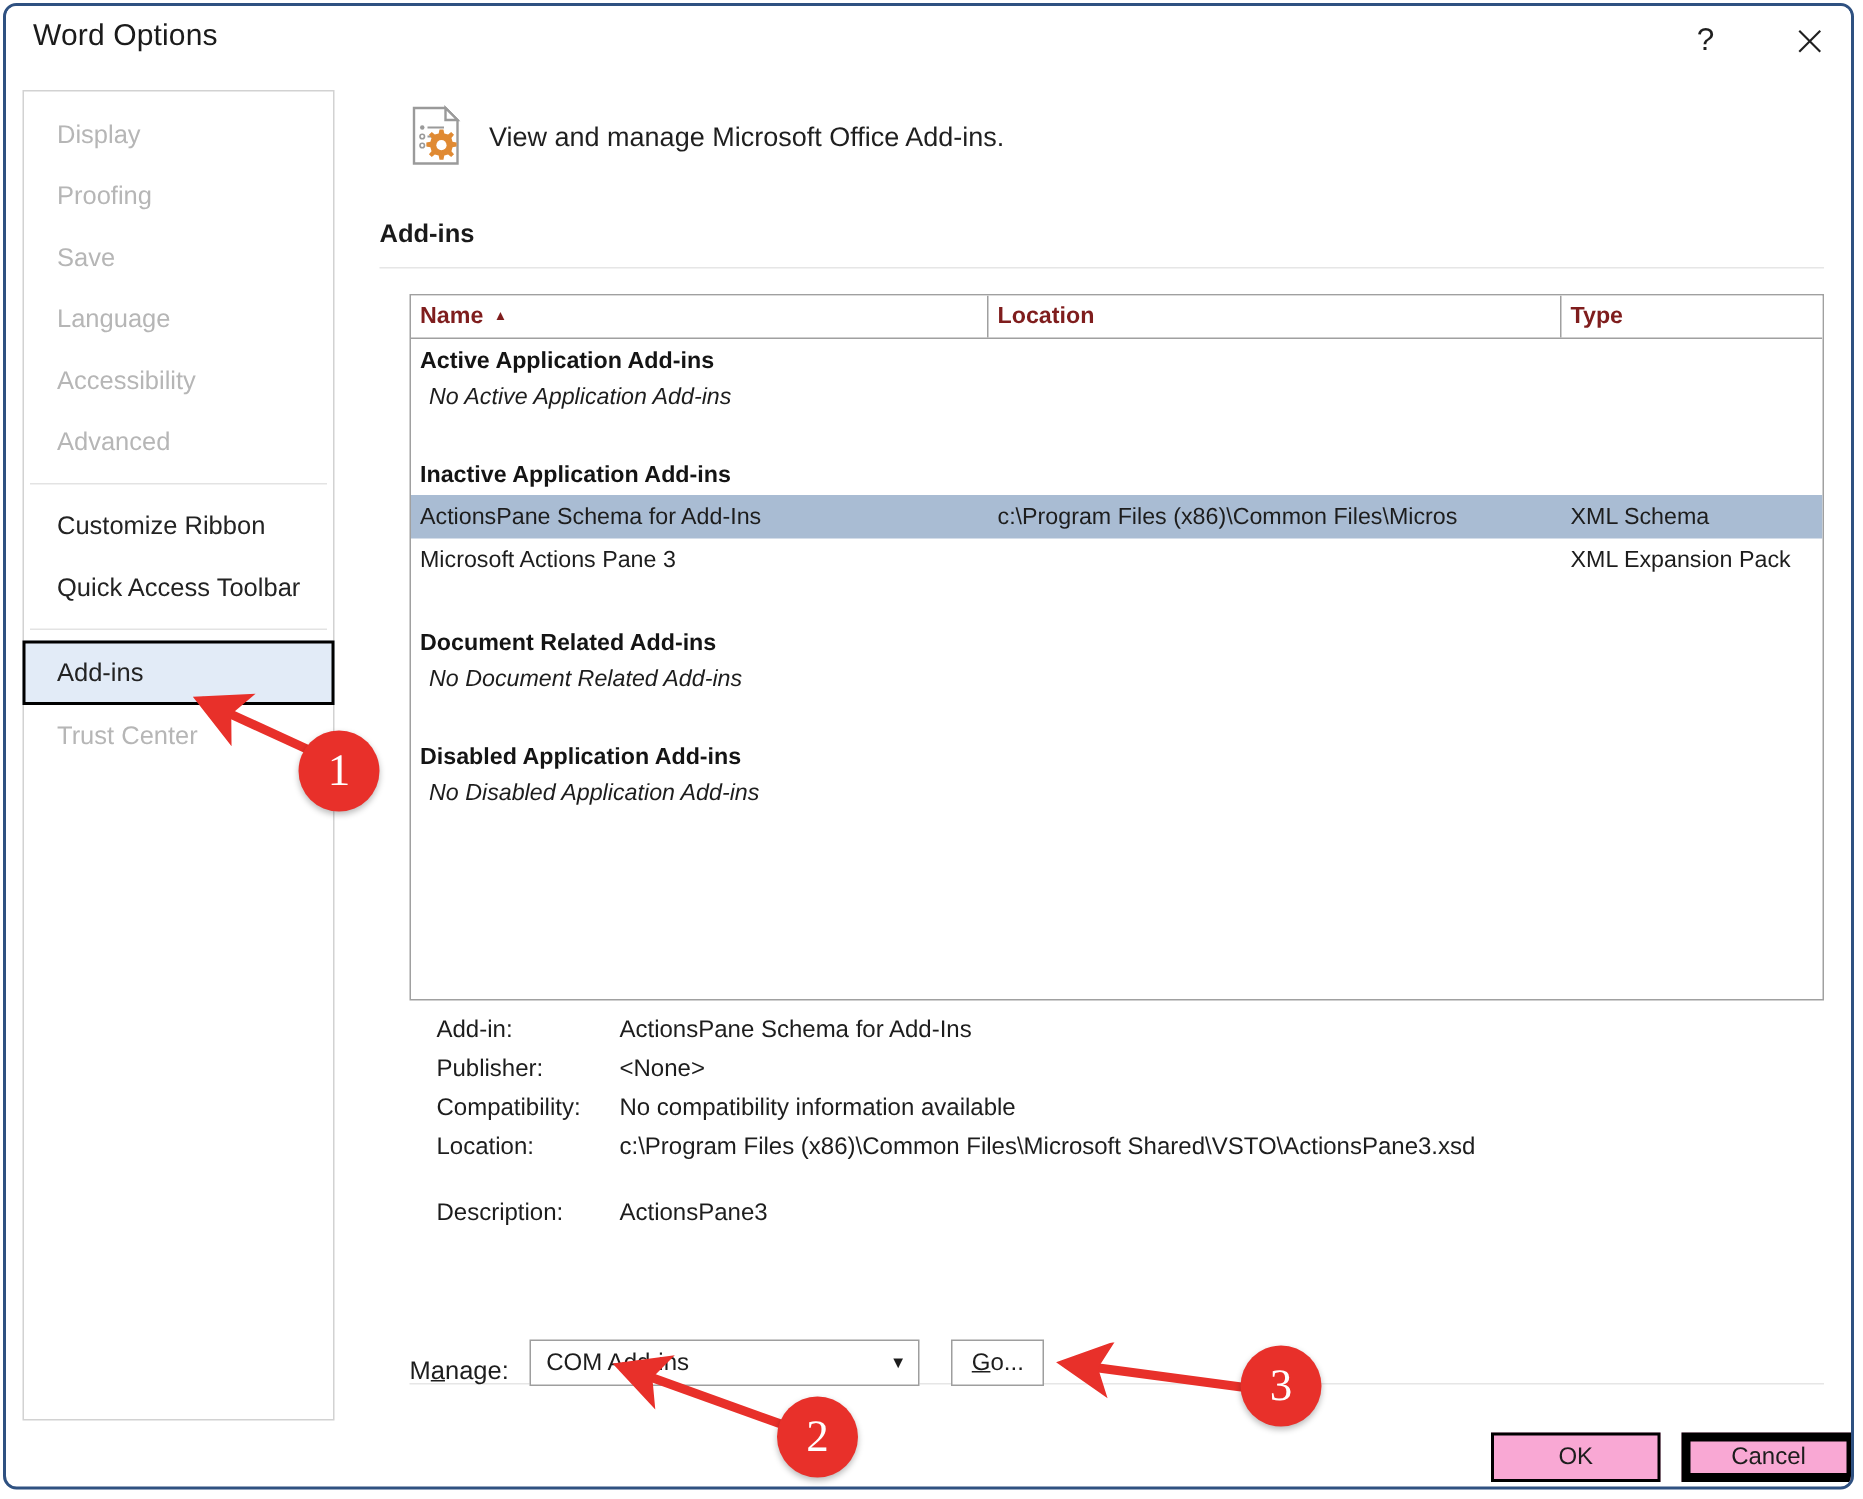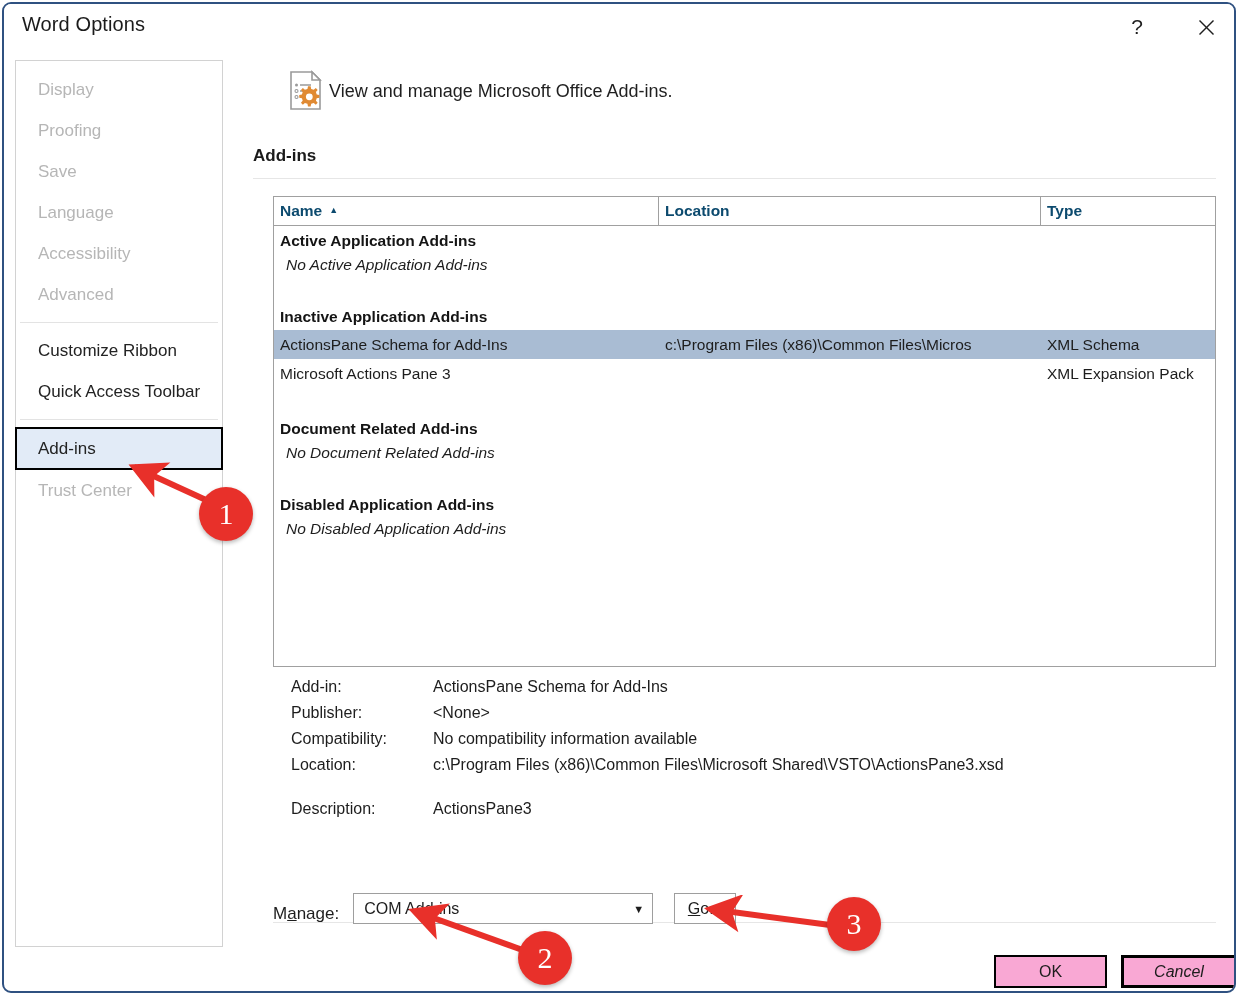--- a/index.html
+++ b/index.html
@@ -102,25 +102,25 @@
     position: absolute;
     left: 248px;
     top: 56px;
     width: 966px;
     height: 887px;
   }
 
   
   #pane-header {
     position: absolute;
-    left: 33px;
+    left: 18px;
     top: 9px;
     display: flex;
     align-items: center;
-    gap: 0;
+    gap: 12px;
   }
   #pane-header-icon { width: 44px; height: 44px; display:block; }
   #pane-header-text {
     font-size: 18px;
     color: #1f1f1f;
   }
 
   #section-title {
     position: absolute;
     left: 1px;
@@ -154,21 +154,21 @@
     display: flex;
     height: 28px;
     border-bottom: 1px solid #a0a0a0;
     background: #ffffff;
   }
   .col-head {
     display: flex;
     align-items: center;
     font-size: 15.5px;
     font-weight: bold;
-    color: #0c4a6e;
+    color: #7f1d1d;
     padding-left: 6px;
     box-sizing: border-box;
     cursor: default;
     position: relative;
   }
   .col-name { width: 385px; border-right: 1px solid #a0a0a0; }
   .col-loc  { width: 382px; border-right: 1px solid #a0a0a0; }
   .col-type { flex: 1; }
   .sort-arrow {
     margin-left: 7px;
@@ -214,21 +214,20 @@
     position: absolute;
     left: 21px;
     top: 618px;
     width: 943px;
   }
   .detail-row {
     display: flex;
     font-size: 16px;
     color: #1d1d1d;
     margin-bottom: 8px;
-    gap: 20px;
   }
   .detail-label { width: 140px; padding-left: 18px; box-sizing: border-box; cursor: default; }
   .detail-value { flex: 1; cursor: default; }
   .detail-gap { height: 18px; }
 
   #details-rule {
     position: absolute;
     left: 21px;
     top: 862px;
     width: 943px;
@@ -244,21 +243,21 @@
     display: flex;
     align-items: flex-end;
   }
   #manage-label {
     font-size: 17px;
     color: #1d1d1d;
     margin-right: 14px;
     cursor: default;
   }
   #manage-select {
-    width: 300px;
+    width: 260px;
     height: 31px;
     box-sizing: border-box;
     border: 1px solid #9e9e9e;
     background: #ffffff;
     display: flex;
     align-items: center;
     padding: 0 8px 0 10px;
     font-size: 16px;
     color: #1d1d1d;
     cursor: default;
@@ -304,22 +303,21 @@
     cursor: default;
   }
   #ok-button {
     left: 990px;
     width: 113px;
     border: 2px solid #000000;
   }
   #cancel-button {
     left: 1117px;
     width: 116px;
-    border: 3px solid #000000;
-    font-style: italic;
+    border: 6px solid #000000;
   }
 
   
   .callout {
     position: absolute;
     width: 54px;
     height: 54px;
     border-radius: 50%;
     background: #e8302a;
     color: #ffffff;

